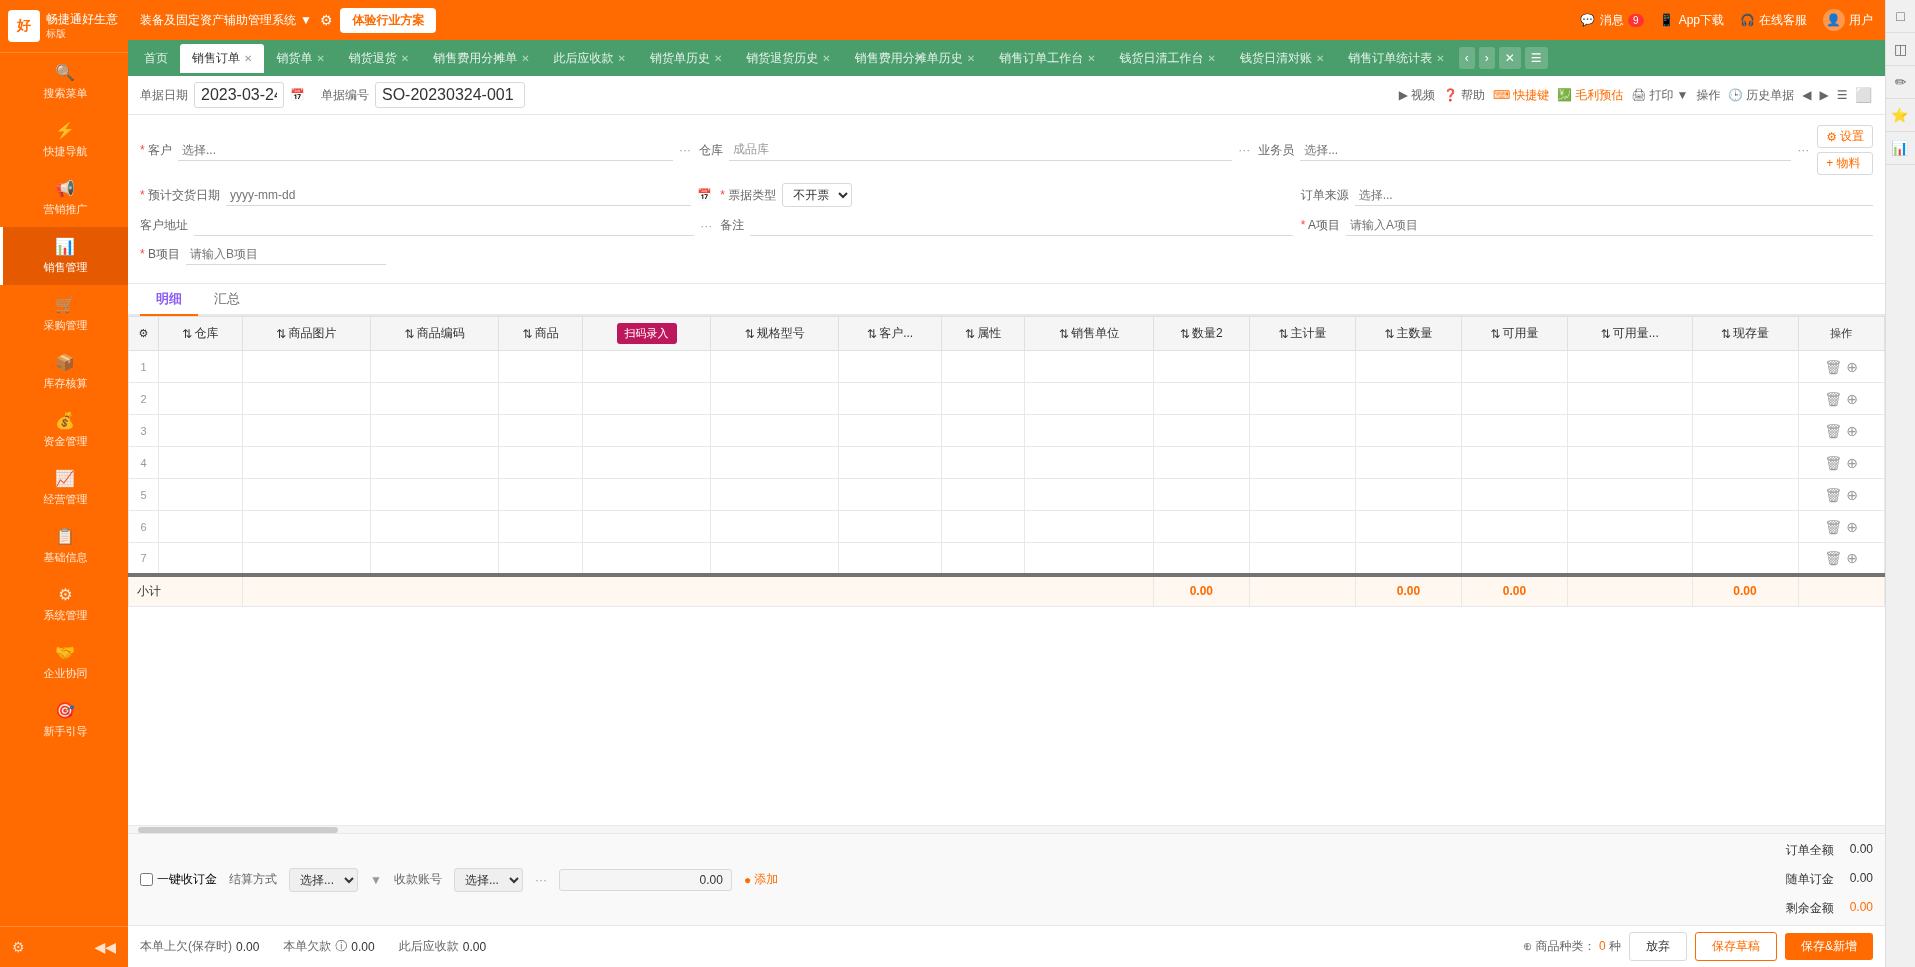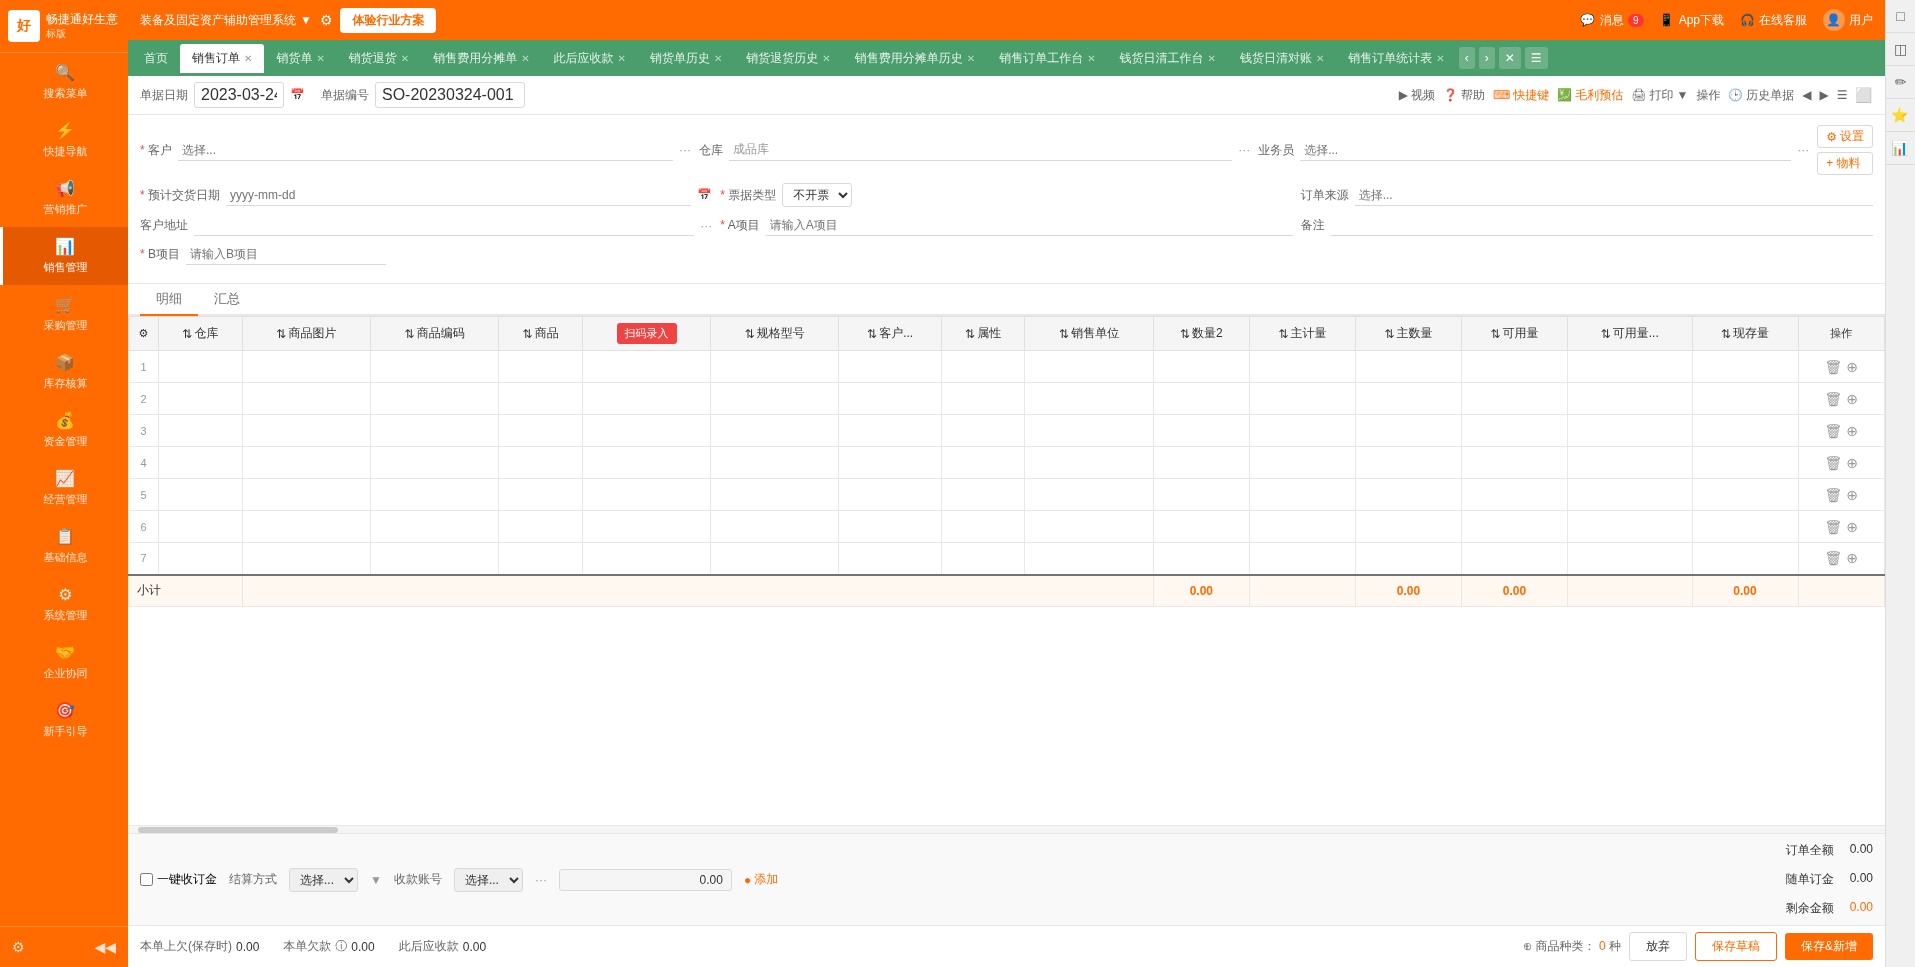--- a/index.html
+++ b/index.html
@@ -257,21 +257,21 @@
       flex-shrink: 0;
     }
     .subtab {
       padding: 6px 16px;
       cursor: pointer;
       font-size: 13px;
       color: #666;
       border-bottom: 2px solid transparent;
       margin-bottom: -2px;
     }
-    .subtab.active { color: #737373; border-bottom-color: #ff6b00; font-weight: normal; }
+    .subtab.active { color: #8b5cf6; border-bottom-color: #ff6b00; font-weight: bold; }
 
     
     .table-container {
       flex: 1;
       overflow: auto;
       position: relative;
     }
     table {
       width: 100%;
       border-collapse: collapse;
@@ -296,21 +296,21 @@
       height: 32px;
       font-size: 12px;
     }
     .th-sort { cursor: pointer; display: flex; align-items: center; justify-content: center; gap: 2px; }
     .row-num { color: #999; font-size: 11px; width: 30px; }
     .row-action-btn { color: #999; cursor: pointer; font-size: 14px; margin: 0 2px; }
 
     
     .summary-row {
       background: #1d4ed8;
-      border-top: 2px solid #737373;
+      border-top: 4px solid #737373;
       flex-shrink: 0;
     }
     .summary-row td {
       background: #fff8f0;
       color: #ff6b00;
       font-weight: bold;
       border: 1px solid #e8e8e8;
     }
     .summary-row td.label { color: #333; font-weight: normal; }
 
@@ -431,21 +431,21 @@
     .scroll-bar-thumb {
       height: 6px;
       width: 200px;
       background: #ccc;
       border-radius: 3px;
       margin: 1px 10px;
     }
 
     
     .scan-btn {
-      background: #ef4444;
+      background: #be185d;
       color: white;
       border: none;
       padding: 3px 8px;
       border-radius: 3px;
       cursor: pointer;
       font-size: 11px;
     }
 
     
     .form-settings {
@@ -715,26 +715,26 @@
           <input class="form-input" type="text" placeholder="选择..." style="">
         </div>
       </div>
       <div class="form-row">
         <div class="form-field">
           <label>客户地址</label>
           <input class="form-input" type="text" style="flex: 2 1 0%;">
           <span class="form-dots">···</span>
         </div>
         <div class="form-field">
+          <label>备注</label>
+          <input class="form-input" type="text" style="flex: 3 1 0%;">
+        </div>
+        <div class="form-field">
           <label class="required">A项目</label>
           <input class="form-input" type="text" placeholder="请输入A项目" style="">
-        </div>
-        <div class="form-field">
-          <label>备注</label>
-          <input class="form-input" type="text" style="flex: 3 1 0%;">
         </div>
       </div>
       <div class="form-row">
         <div class="form-field">
           <label class="required">B项目</label>
           <input class="form-input" type="text" style="max-width: 200px;" placeholder="请输入B项目">
         </div>
       </div>
     </div>
 

